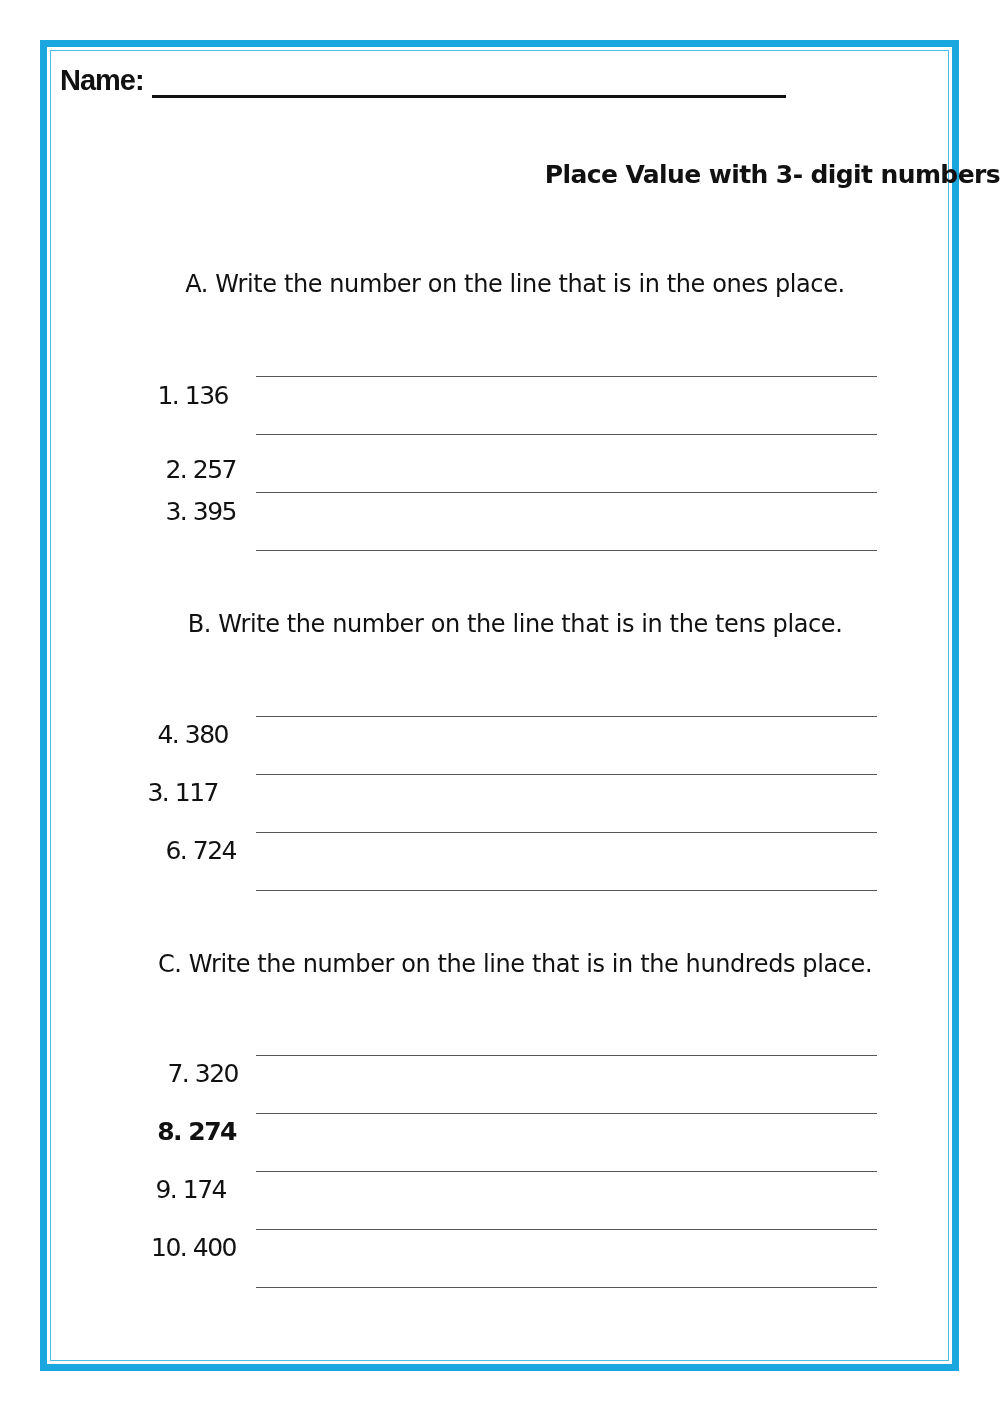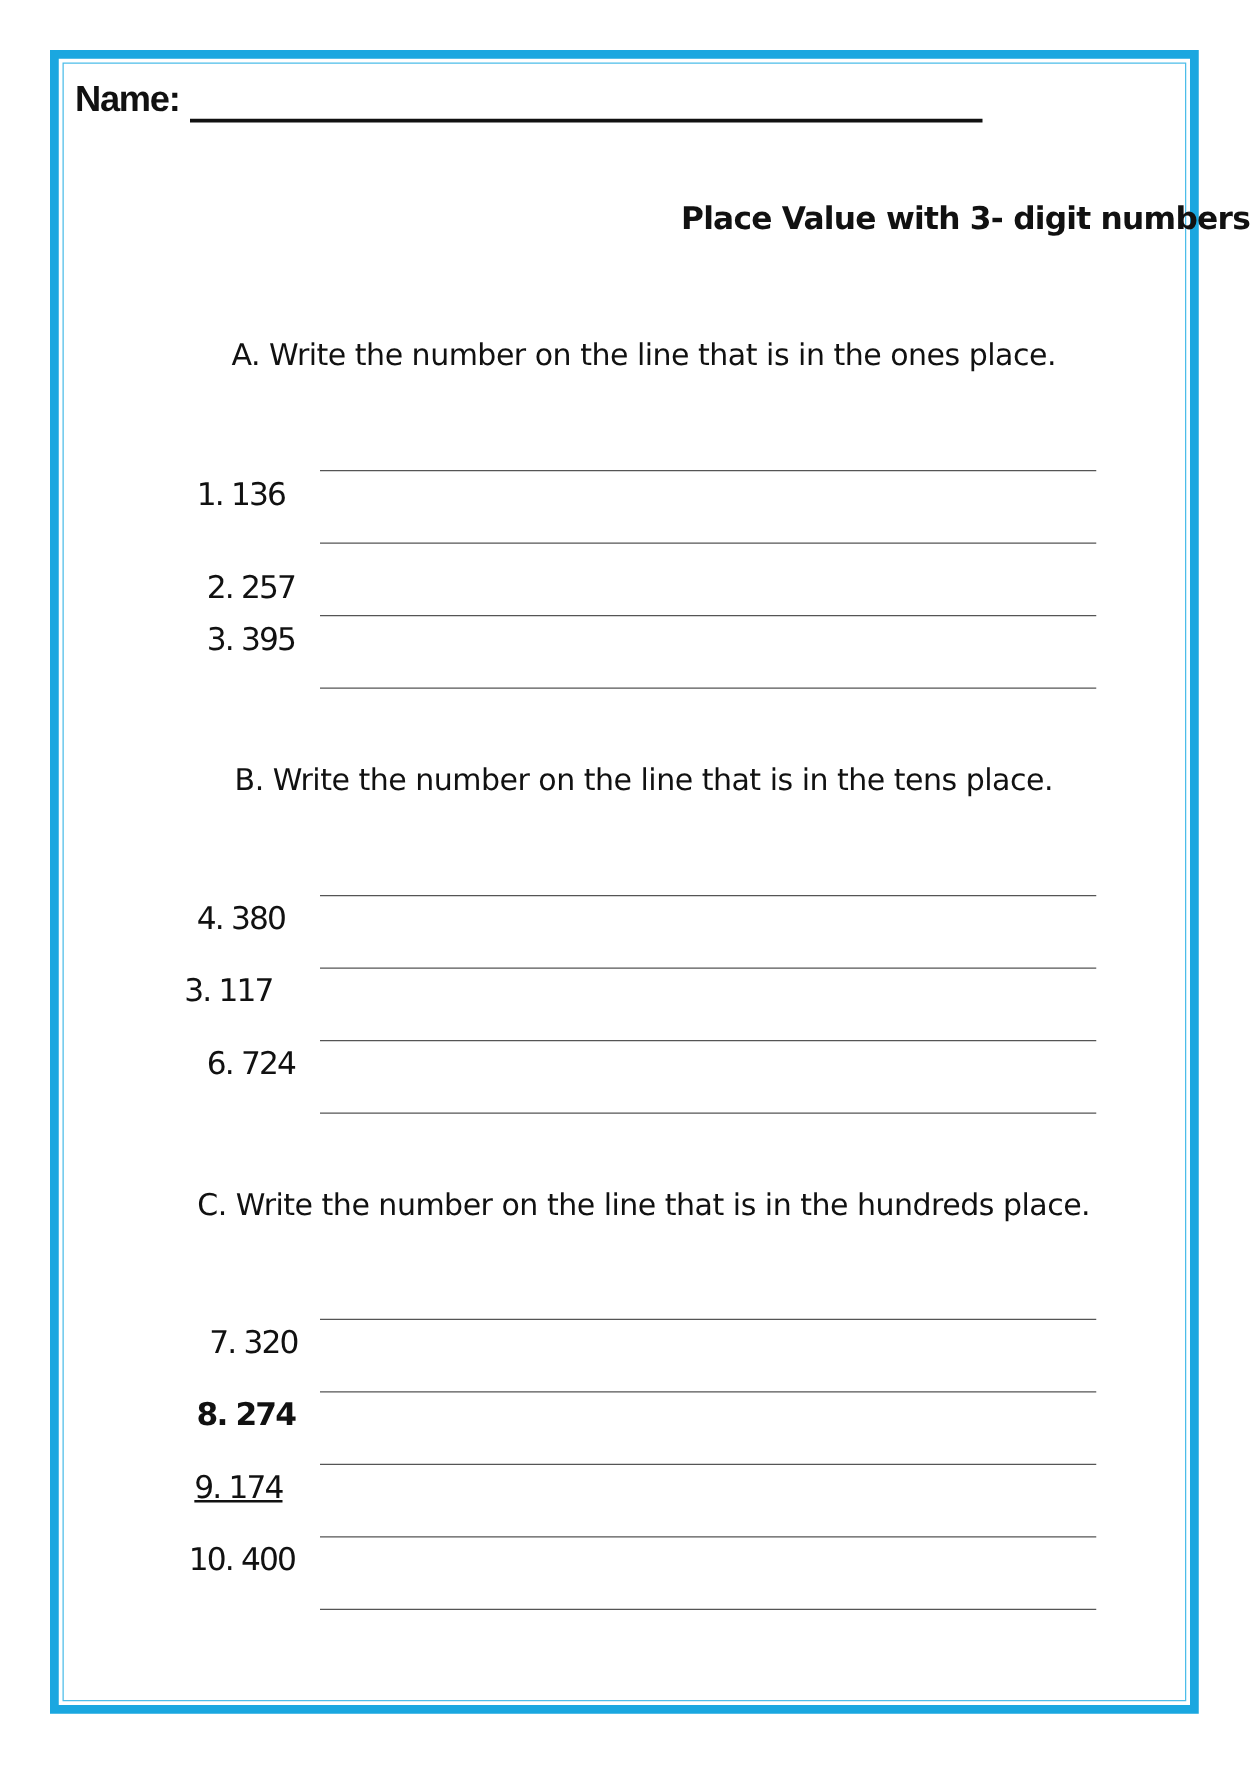--- a/index.html
+++ b/index.html
@@ -103,16 +103,16 @@
 <div class="answer-line" style="top:832px;"></div>
 <div class="item-label" style="left:136px; top:835px;">6. 724</div>
 <div class="answer-line" style="top:890px;"></div>
 
 <div class="section-heading" style="top:950px;">C. Write the number on the line that is in the hundreds place.</div>
 <div class="answer-line" style="top:1055px;"></div>
 <div class="item-label" style="left:138px; top:1058px;">7. 320</div>
 <div class="answer-line" style="top:1113px;"></div>
 <div class="item-label" style="left:136px; top:1116px;font-weight:bold;">8. 274</div>
 <div class="answer-line" style="top:1171px;"></div>
-<div class="item-label" style="left:126px; top:1174px;text-decoration:underline;">9. 174</div>
+<div class="item-label" style="left:126px; top:1174px;">9. 174</div>
 <div class="answer-line" style="top:1229px;"></div>
 <div class="item-label" style="left:136px; top:1232px;">10. 400</div>
 <div class="answer-line" style="top:1287px;"></div>
 
 </body></html>

